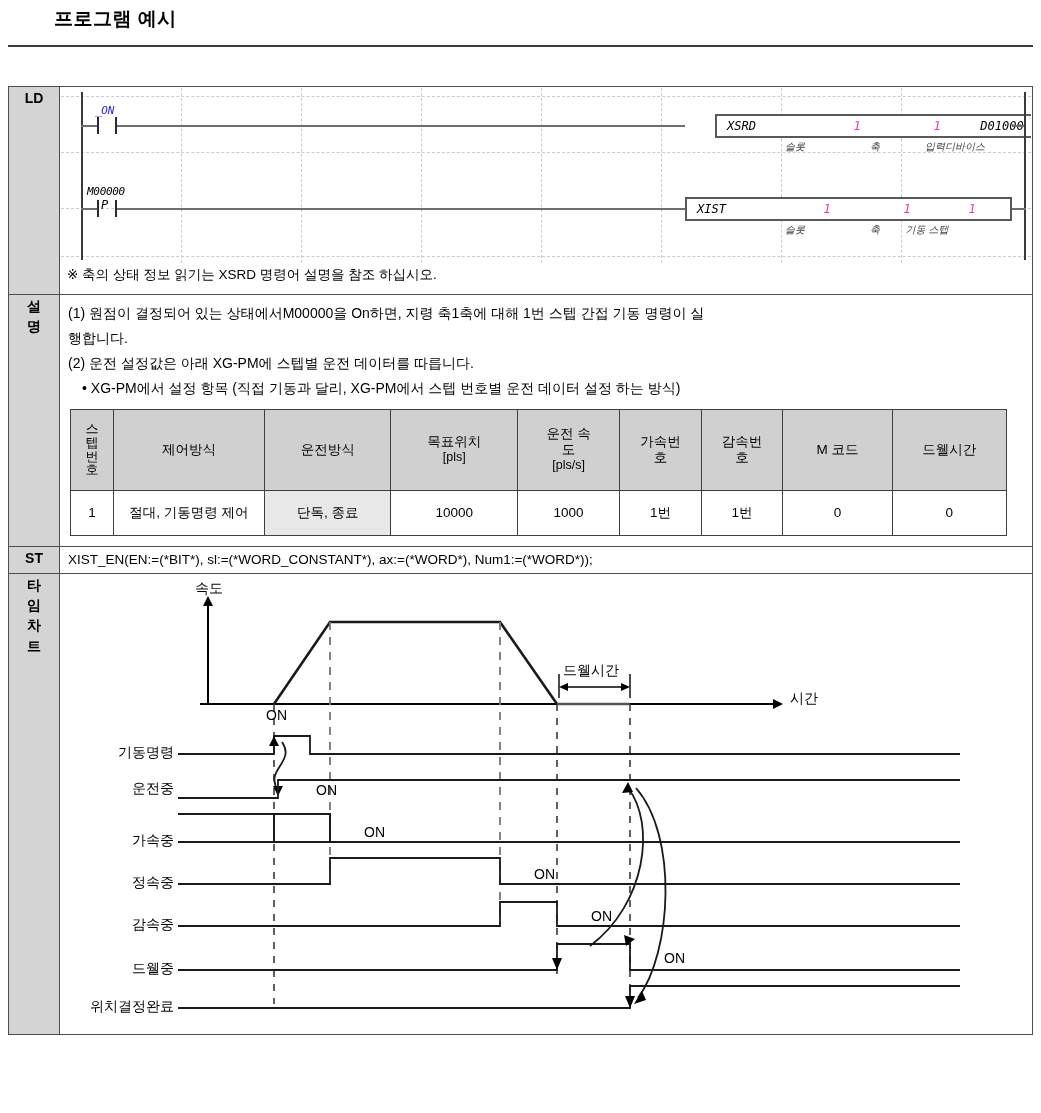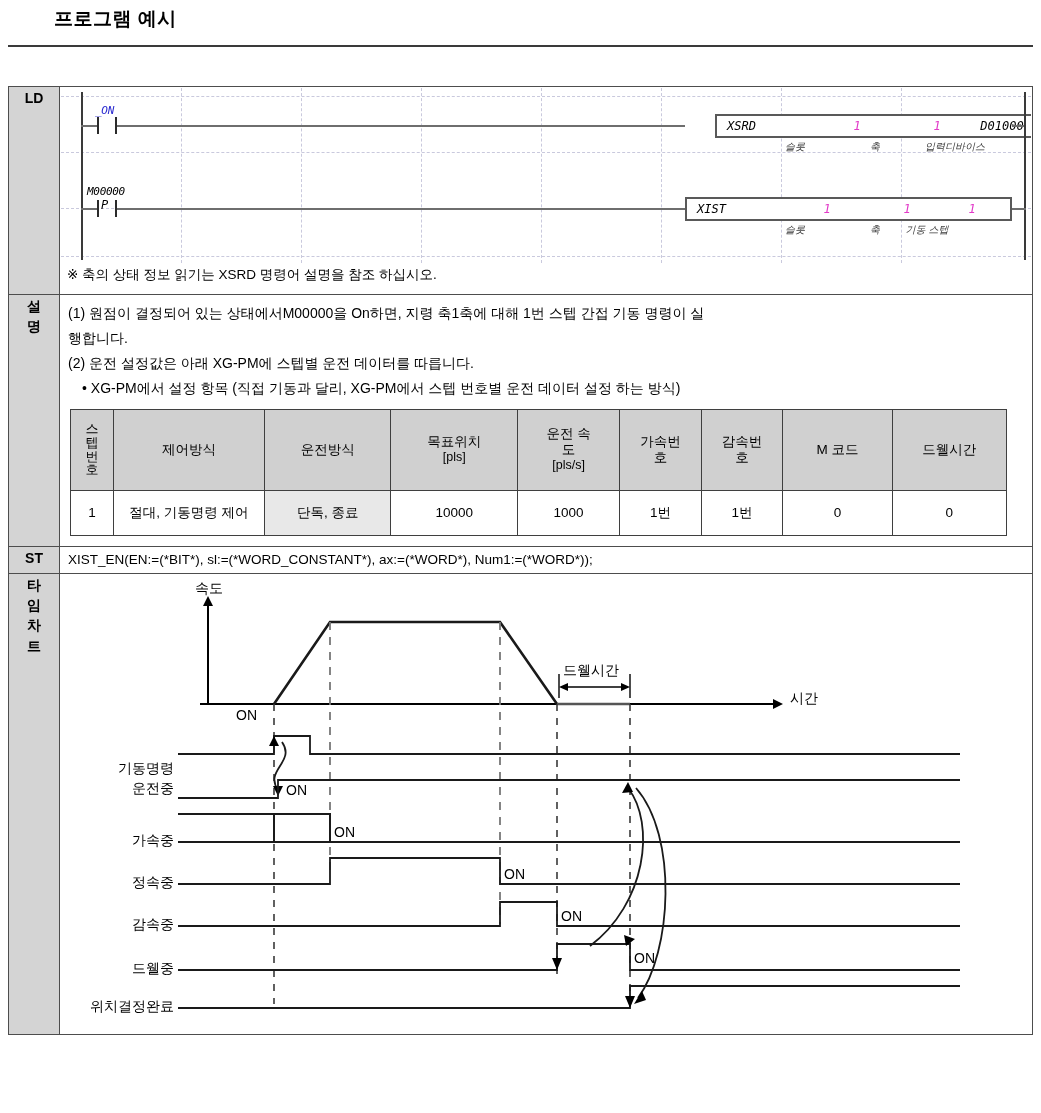--- a/index.html
+++ b/index.html
@@ -95,21 +95,21 @@
 
   
   .st-cell{padding:5px 0 6px 8px !important;font-size:13.5px;white-space:nowrap;}
 
   
   .tc-cell{height:460px;padding:0 !important;position:relative;}
   .tc-wrap{position:relative;width:969px;height:460px;overflow:hidden;}
   .tc-label{
     position:absolute;font-size:14px;white-space:nowrap;text-align:right;
   }
-  .tc-on{position:absolute;font-size:14px;white-space:nowrap;}
+  .tc-on{position:absolute;font-size:14px;white-space:nowrap;margin-left:30px;}
   .tc-axis-text{position:absolute;font-size:14px;white-space:nowrap;}
 </style>
 </head>
 <body>
 
 <div class="page">
 
   <div class="doc-title">프로그램 예시</div>
   <div class="title-rule"></div>
 
@@ -326,21 +326,21 @@
 
             
             <div class="tc-on" style="left:176px;top:133px">ON</div>
             <div class="tc-on" style="left:226px;top:208px">ON</div>
             <div class="tc-on" style="left:274px;top:250px">ON</div>
             <div class="tc-on" style="left:444px;top:292px">ON</div>
             <div class="tc-on" style="left:501px;top:334px">ON</div>
             <div class="tc-on" style="left:574px;top:376px">ON</div>
 
             
-            <div class="tc-label" style="left:0px;top:186px;width:114px">기동명령</div>
+            <div class="tc-label" style="left:0px;top:170px;width:114px">기동명령</div>
             <div class="tc-label" style="left:0px;top:206px;width:114px">운전중</div>
             <div class="tc-label" style="left:0px;top:258px;width:114px">가속중</div>
             <div class="tc-label" style="left:0px;top:300px;width:114px">정속중</div>
             <div class="tc-label" style="left:0px;top:342px;width:114px">감속중</div>
             <div class="tc-label" style="left:0px;top:386px;width:114px">드웰중</div>
             <div class="tc-label" style="left:0px;top:424px;width:114px">위치결정완료</div>
 
           </div>
         </td>
       </tr>

